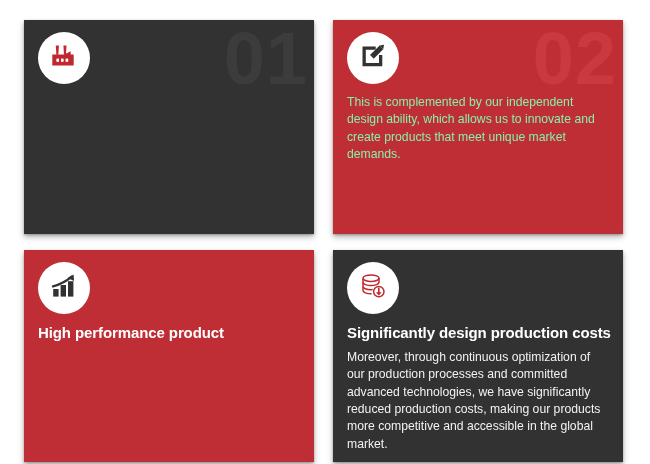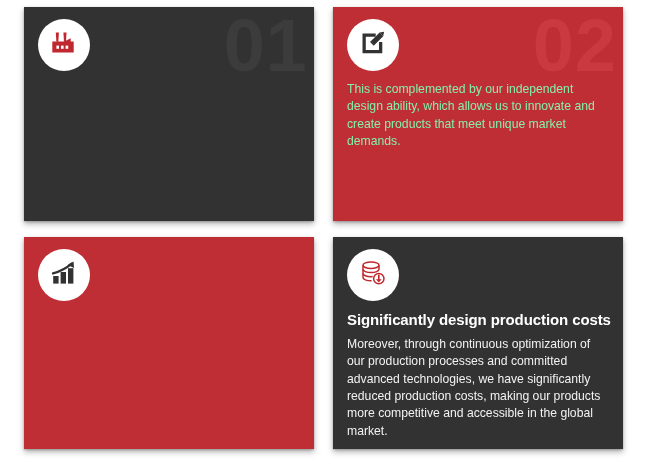--- a/index.html
+++ b/index.html
@@ -17,21 +17,21 @@
   .board {
     position: relative;
     width: 650px;
     height: 464px;
     background: #ffffff;
   }
 
   .grid {
     position: absolute;
     left: 24px;
-    top: 7px;
+    top: 20px;
     width: 599px;
     height: 360px;
     display: grid;
     grid-template-columns: 290px 290px;
     grid-template-rows: 214px 212px;
     column-gap: 19px;
     row-gap: 16px;
     border-radius: 31px;
   }
 
@@ -149,20 +149,21 @@
               <rect x="5.2" y="19.0" width="5.4" height="7.6"></rect>
               <rect x="12.6" y="15.0" width="5.4" height="11.6"></rect>
               <rect x="20.0" y="11.2" width="5.4" height="15.4"></rect>
             </g>
             <path d="M5.0 16.4 C 10.0 15.0, 17.0 12.5, 23.6 6.6" stroke="#333233" stroke-width="2.3" fill="none" stroke-linecap="round"></path>
             <polygon points="25.6,4.6 26.0,11.0 19.6,8.0" fill="#333233"></polygon>
           </svg>
         </span>
       </div>
       <div class="card-body">
+        <h3 class="card-title">High performance product</h3>
       </div>
     </div>
 
     <div class="card dark">
       <div class="icon-badge">
         <span>
           <svg width="32" height="32" viewBox="0 0 32 32" aria-hidden="true">
             <g stroke="#c0282f" stroke-width="1.5" fill="none">
               <ellipse cx="14.0" cy="8.2" rx="8.0" ry="3.3"></ellipse>
               <path d="M6.0 8.2v4.1c0 1.82 3.58 3.3 8.0 3.3s8.0-1.48 8.0-3.3V8.2"></path>

